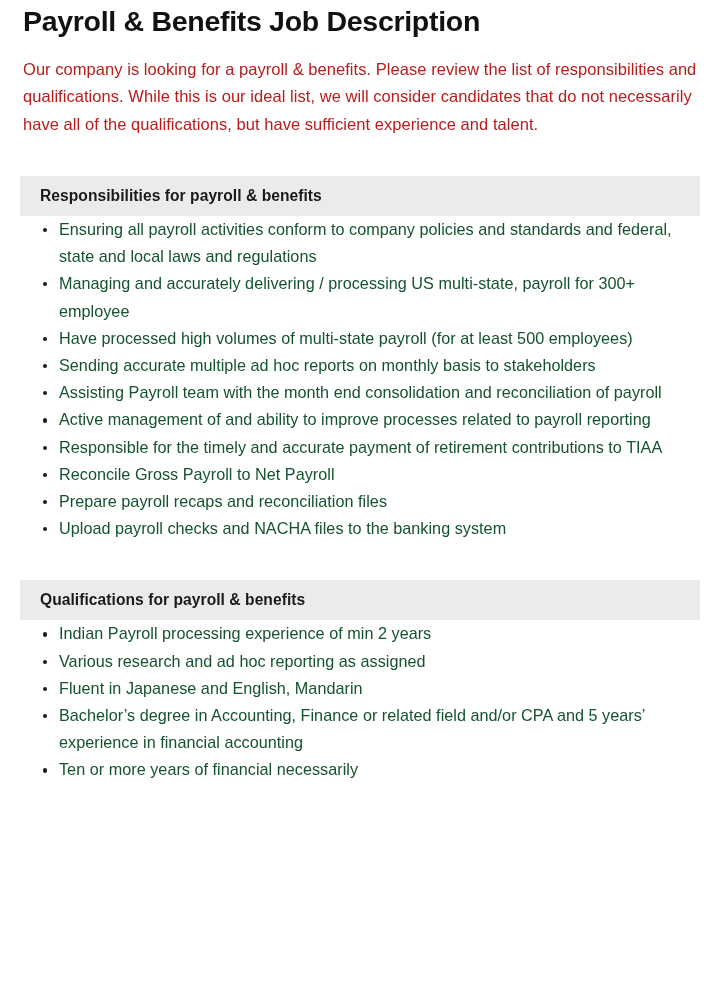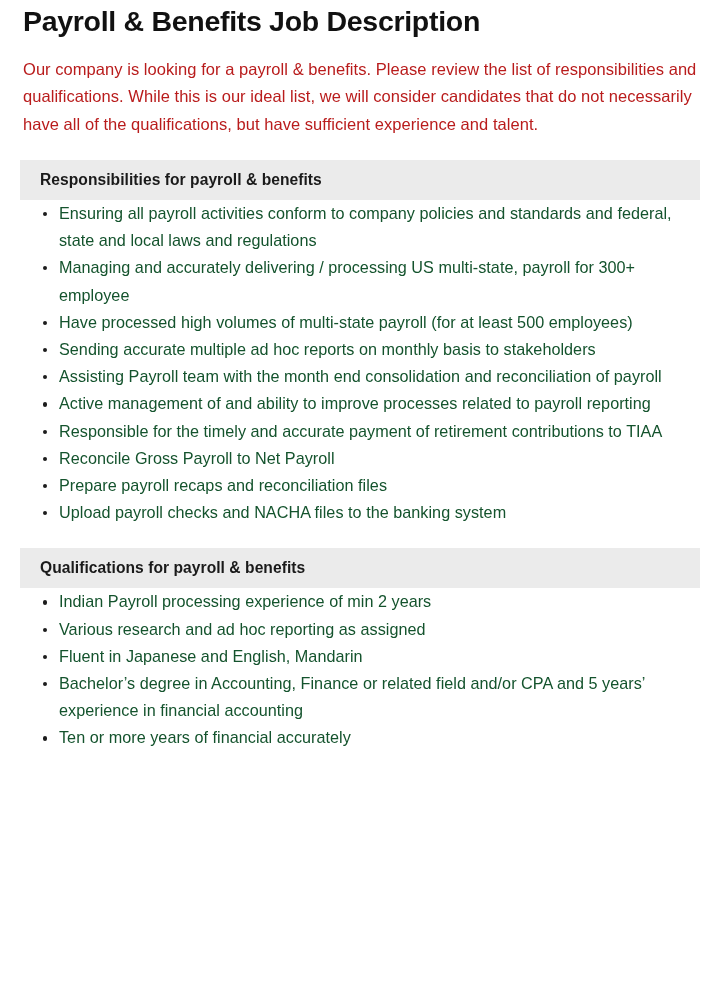--- a/index.html
+++ b/index.html
@@ -41,21 +41,21 @@
     line-height: 27.3px;
     color: #b91c1c;
     letter-spacing: 0.05px;
   }
 
   .section {
     margin-top: 0;
   }
 
   .section-header {
-    margin: 22px -3px 0 -3px;
+    margin: 38px -3px 0 -3px;
     background: #ebebeb;
     height: 40px;
     display: flex;
     align-items: center;
     padding-left: 20px;
     box-sizing: border-box;
   }
   .section-header-text {
     font-size: 15.6px;
     font-weight: 700;
@@ -122,17 +122,17 @@
 
   <div class="section">
     <div class="section-header">
       <span class="section-header-text">Qualifications for payroll &amp; benefits</span>
     </div>
     <ul class="bullets section-2-list">
         <li>Indian Payroll processing experience of min 2 years</li>
         <li>Various research and ad hoc reporting as assigned</li>
         <li>Fluent in Japanese and English, Mandarin</li>
         <li>Bachelor’s degree in Accounting, Finance or related field and/or CPA and 5 years’ experience in financial accounting</li>
-        <li>Ten or more years of financial accurately</li>
+        <li>Ten or more years of financial necessarily</li>
       </ul>
   </div>
 
 </div>
 
 </body></html>

